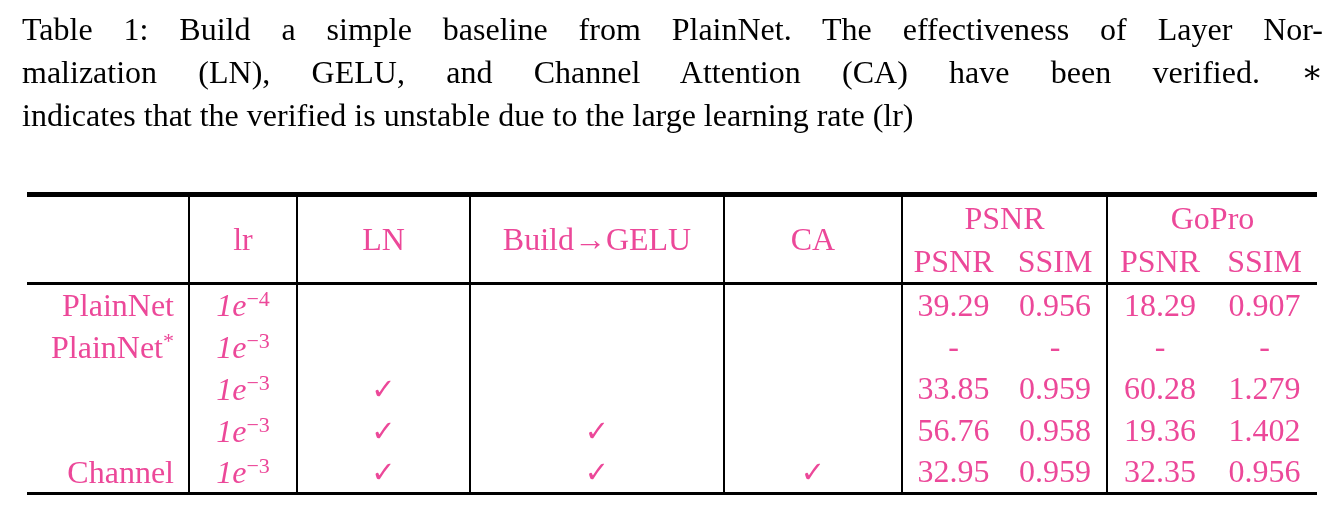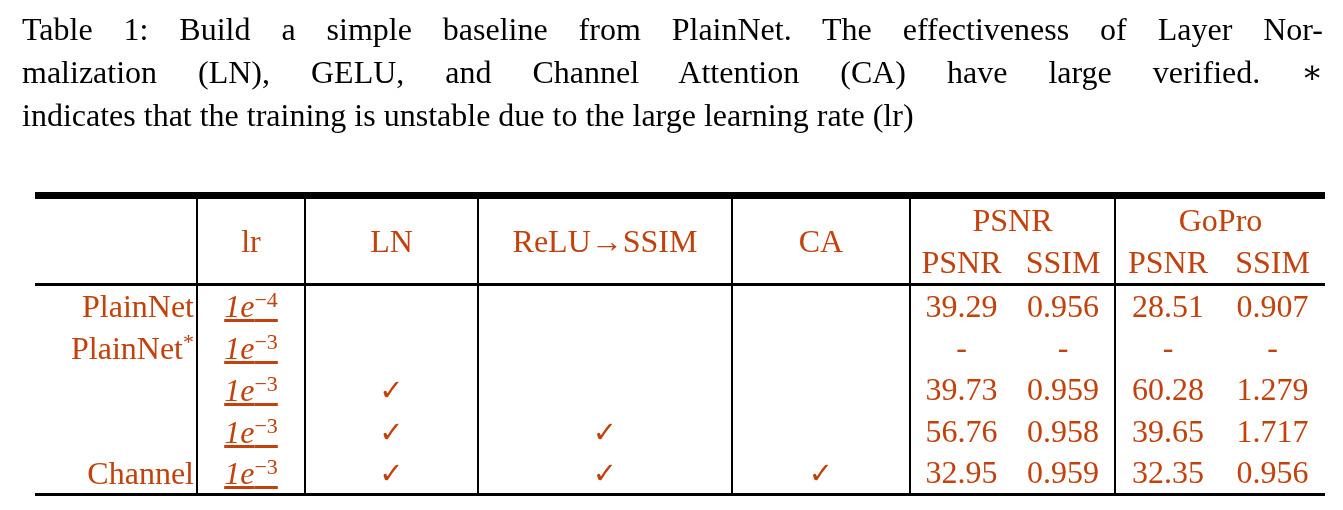--- a/index.html
+++ b/index.html
@@ -19,100 +19,100 @@
     width: 1301px;
     font-size: 32px;
     line-height: 43px;
     color: #000000;
   }
   .cap-line { white-space: normal; }
   .cap-just { text-align: justify; text-align-last: justify; }
 
   table.tbl {
     position: absolute;
-    left: 35px;
+    left: 27px;
     top: 192px;
     width: 1290px;
     border-collapse: collapse;
     table-layout: fixed;
     font-size: 32px;
-    color: #c2410c;
-    border-top: 7px solid #000000;
+    color: #ec4899;
+    border-top: 5px solid #000000;
   }
   .tbl th, .tbl td {
     font-weight: normal;
     text-align: center;
     vertical-align: middle;
     padding: 0;
     overflow: visible;
     white-space: nowrap;
   }
   .vr   { border-right: 2px solid #000; }
   .hsep { border-bottom: 3px solid #000; }
   tr.grp-row  { height: 46px; }
   tr.sub-row  { height: 43px; }
   tr.body-row { height: 42px; }
   tbody tr:last-child td { border-bottom: 3px solid #000; }
 
-  td.c-label { text-align: right; padding-right: 2px; }
+  td.c-label { text-align: right; padding-right: 14px; }
   .lbl-sup { font-size: 22px; vertical-align: 10px; }
-  td.c-lr  { font-style: italic; text-decoration: underline; }
+  td.c-lr  { font-style: italic; }
   .lr-exp  { font-size: 22px; font-style: normal; vertical-align: 10px; letter-spacing: 0; }
   td.c-check { font-family: "DejaVu Sans", sans-serif; font-size: 29px; }
 </style>
 </head>
 <body>
 
 <div class="page">
 
   <div class="caption">
     <div class="cap-line cap-just">Table 1: Build a simple baseline from PlainNet. The effectiveness of Layer Nor-</div>
-    <div class="cap-line cap-just">malization (LN), GELU, and Channel Attention (CA) have large verified. ∗</div>
-    <div class="cap-line">indicates that the training is unstable due to the large learning rate (lr)</div>
+    <div class="cap-line cap-just">malization (LN), GELU, and Channel Attention (CA) have been verified. ∗</div>
+    <div class="cap-line">indicates that the verified is unstable due to the large learning rate (lr)</div>
   </div>
 
   <table class="tbl">
     <colgroup>
       <col style="width:162px">
       <col style="width:108px">
       <col style="width:173px">
       <col style="width:254px">
       <col style="width:178px">
       <col style="width:102px">
       <col style="width:103px">
       <col style="width:105px">
       <col style="width:105px">
     </colgroup>
     <thead>
       <tr class="grp-row">
         <th class="vr hsep" rowspan="2"></th>
         <th class="vr hsep" rowspan="2">lr</th>
         <th class="vr hsep" rowspan="2">LN</th>
-        <th class="vr hsep" rowspan="2">ReLU→SSIM</th>
+        <th class="vr hsep" rowspan="2">Build→GELU</th>
         <th class="vr hsep" rowspan="2">CA</th>
         <th class="vr" colspan="2">PSNR</th>
         <th colspan="2">GoPro</th>
       </tr>
       <tr class="sub-row">
         <th class="hsep">PSNR</th>
         <th class="hsep vr">SSIM</th>
         <th class="hsep">PSNR</th>
         <th class="hsep">SSIM</th>
       </tr>
     </thead>
     <tbody id="tbl-body">
     <tr class="body-row">
       <td class="c-label vr"><span class="lbl-main">PlainNet</span><span class="lbl-sup"></span></td>
       <td class="c-lr vr"><span class="lr-base">1e</span><span class="lr-exp">−4</span></td>
       <td class="c-check vr ck-ln"></td>
       <td class="c-check vr ck-gelu"></td>
       <td class="c-check vr ck-ca"></td>
       <td class="c-val v-sp">39.29</td>
       <td class="c-val vr v-ss">0.956</td>
-      <td class="c-val v-gp">28.51</td>
+      <td class="c-val v-gp">18.29</td>
       <td class="c-val v-gs">0.907</td>
     </tr>
 
     <tr class="body-row">
       <td class="c-label vr"><span class="lbl-main">PlainNet</span><span class="lbl-sup">*</span></td>
       <td class="c-lr vr"><span class="lr-base">1e</span><span class="lr-exp">−3</span></td>
       <td class="c-check vr ck-ln"></td>
       <td class="c-check vr ck-gelu"></td>
       <td class="c-check vr ck-ca"></td>
       <td class="c-val v-sp">-</td>
@@ -120,36 +120,36 @@
       <td class="c-val v-gp">-</td>
       <td class="c-val v-gs">-</td>
     </tr>
 
     <tr class="body-row">
       <td class="c-label vr"><span class="lbl-main"></span><span class="lbl-sup"></span></td>
       <td class="c-lr vr"><span class="lr-base">1e</span><span class="lr-exp">−3</span></td>
       <td class="c-check vr ck-ln">✓</td>
       <td class="c-check vr ck-gelu"></td>
       <td class="c-check vr ck-ca"></td>
-      <td class="c-val v-sp">39.73</td>
+      <td class="c-val v-sp">33.85</td>
       <td class="c-val vr v-ss">0.959</td>
       <td class="c-val v-gp">60.28</td>
       <td class="c-val v-gs">1.279</td>
     </tr>
 
     <tr class="body-row">
       <td class="c-label vr"><span class="lbl-main"></span><span class="lbl-sup"></span></td>
       <td class="c-lr vr"><span class="lr-base">1e</span><span class="lr-exp">−3</span></td>
       <td class="c-check vr ck-ln">✓</td>
       <td class="c-check vr ck-gelu">✓</td>
       <td class="c-check vr ck-ca"></td>
       <td class="c-val v-sp">56.76</td>
       <td class="c-val vr v-ss">0.958</td>
-      <td class="c-val v-gp">39.65</td>
-      <td class="c-val v-gs">1.717</td>
+      <td class="c-val v-gp">19.36</td>
+      <td class="c-val v-gs">1.402</td>
     </tr>
 
     <tr class="body-row">
       <td class="c-label vr"><span class="lbl-main">Channel</span><span class="lbl-sup"></span></td>
       <td class="c-lr vr"><span class="lr-base">1e</span><span class="lr-exp">−3</span></td>
       <td class="c-check vr ck-ln">✓</td>
       <td class="c-check vr ck-gelu">✓</td>
       <td class="c-check vr ck-ca">✓</td>
       <td class="c-val v-sp">32.95</td>
       <td class="c-val vr v-ss">0.959</td>

